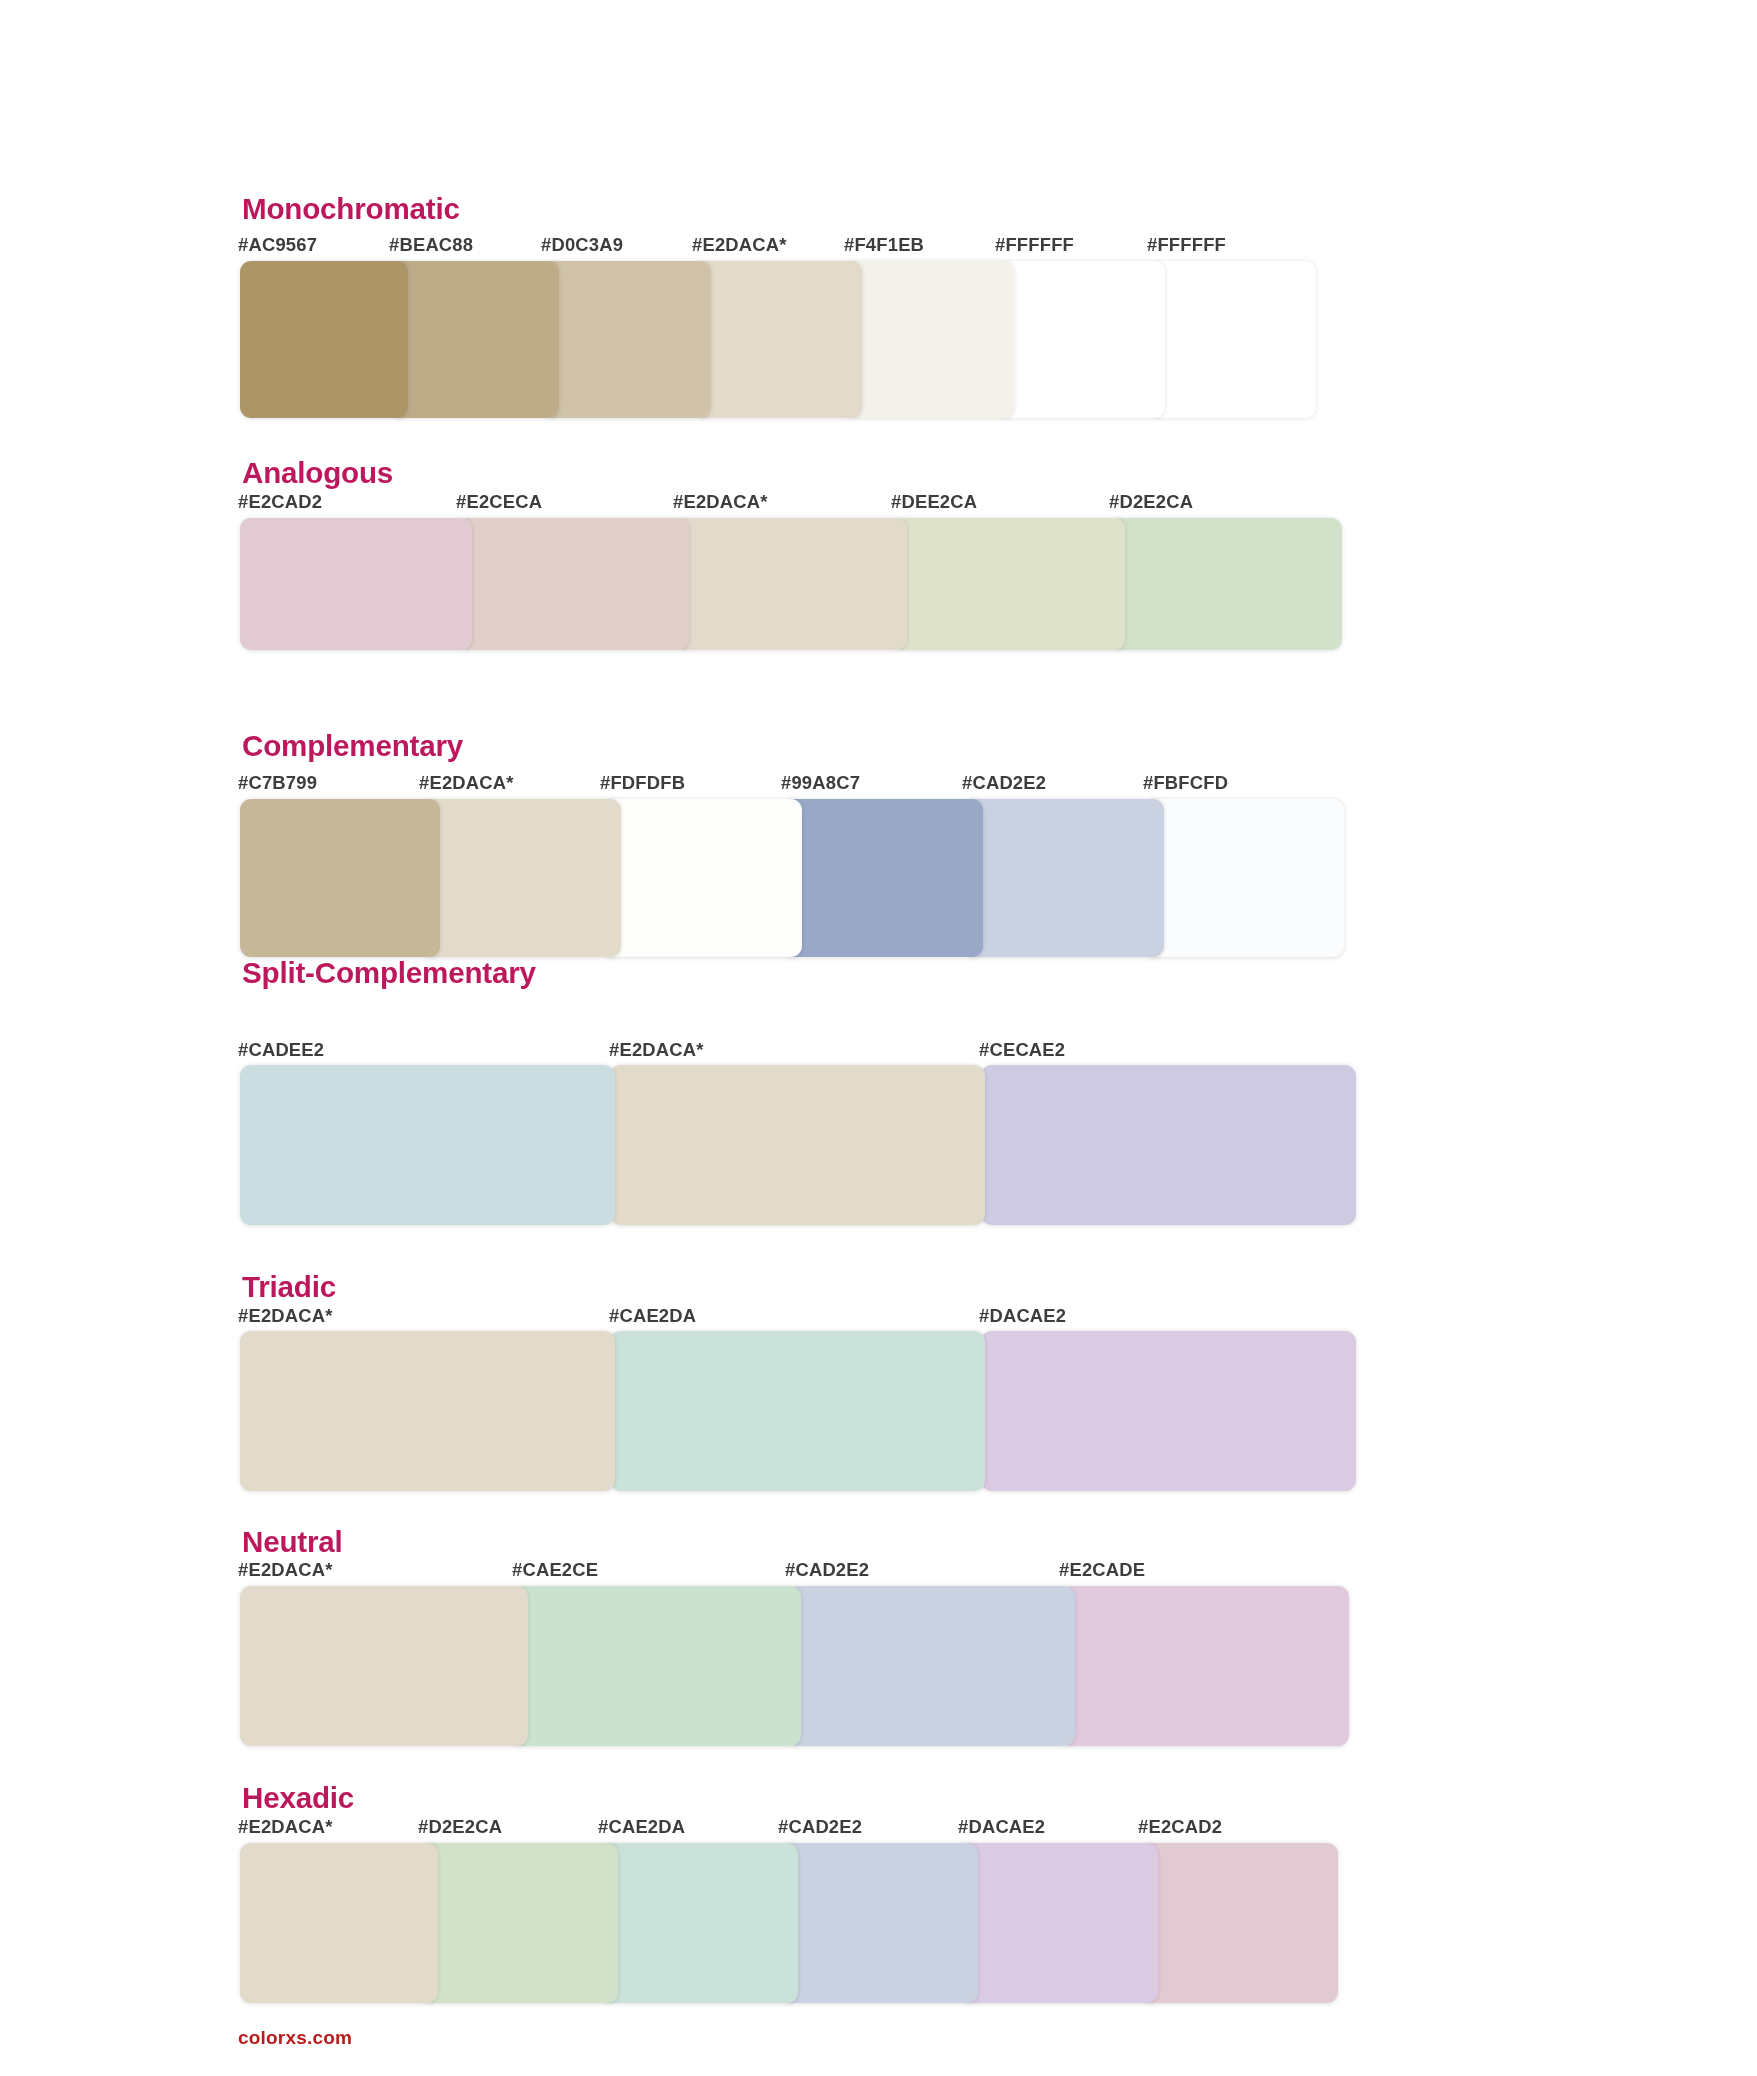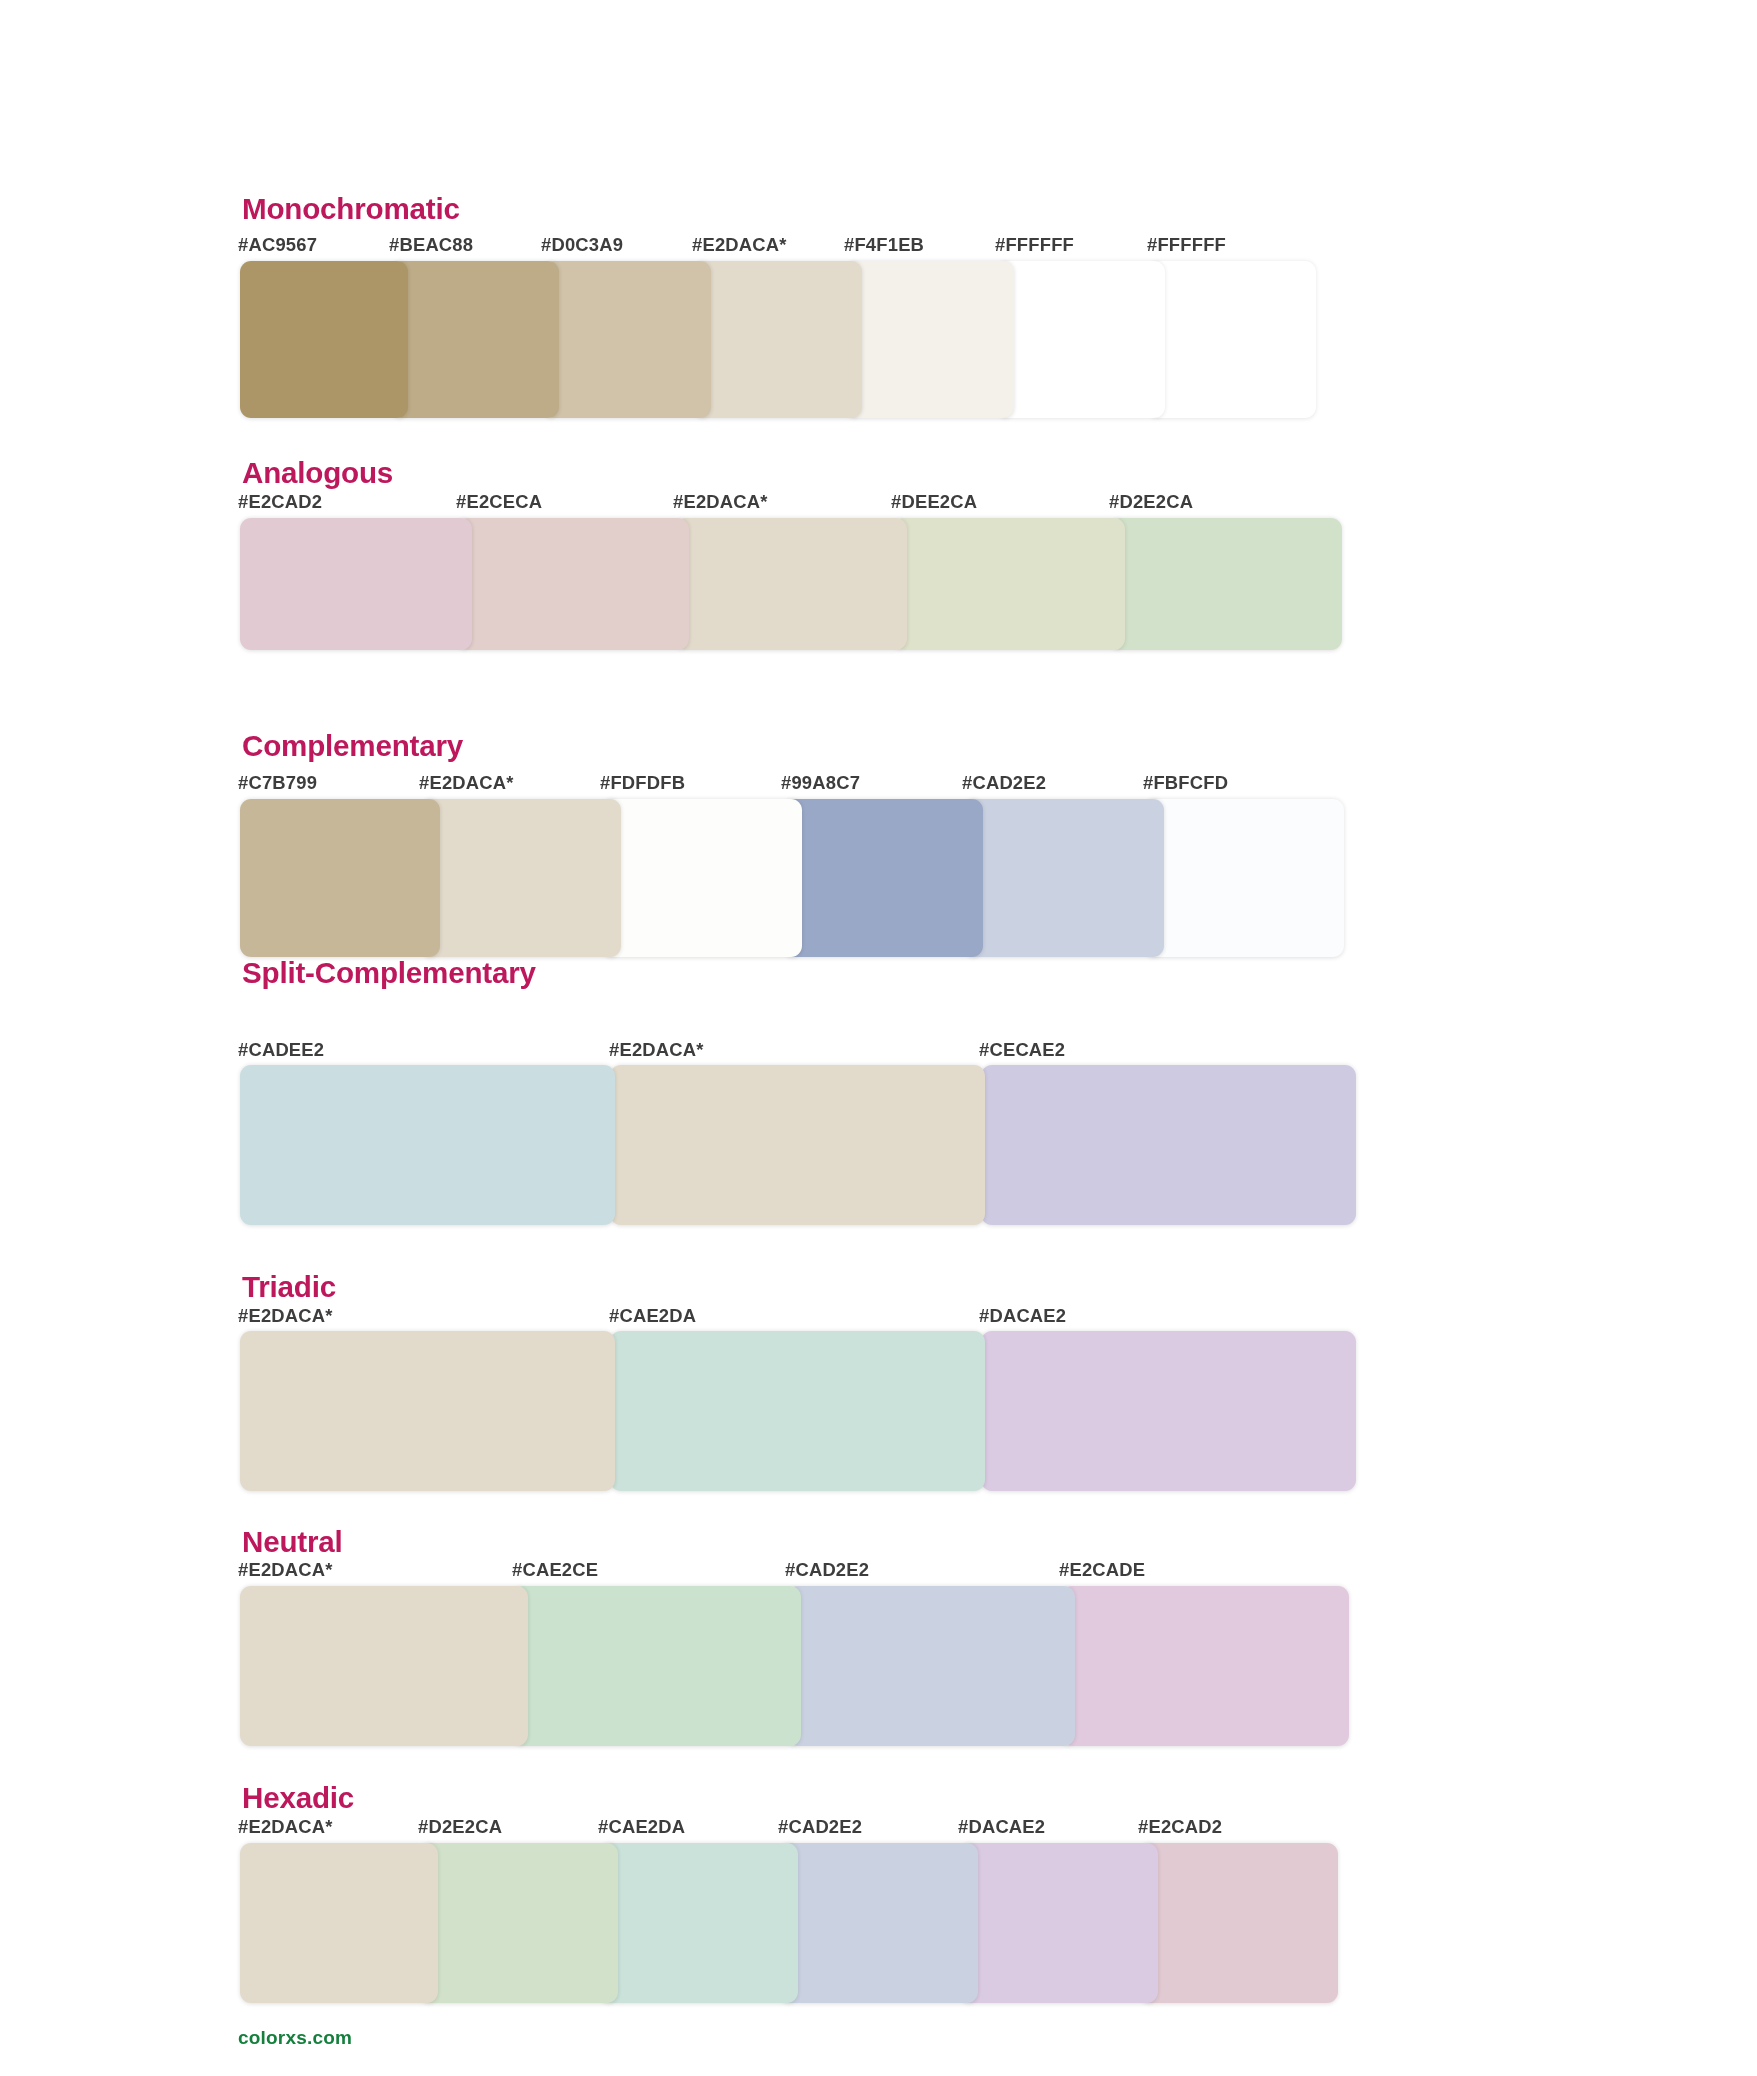--- a/index.html
+++ b/index.html
@@ -87,21 +87,21 @@
     line-height: 1;
   }
 
   
   .footer {
     position: absolute;
     left: 238px;
     top: 2027px;
     font-size: 19px;
     font-weight: bold;
-    color: #15803d;
+    color: #b91c1c;
     letter-spacing: 0.2px;
     white-space: nowrap;
   }
 </style>
 </head>
 <body>
 
 <div class="page">
 
   <div class="header">

